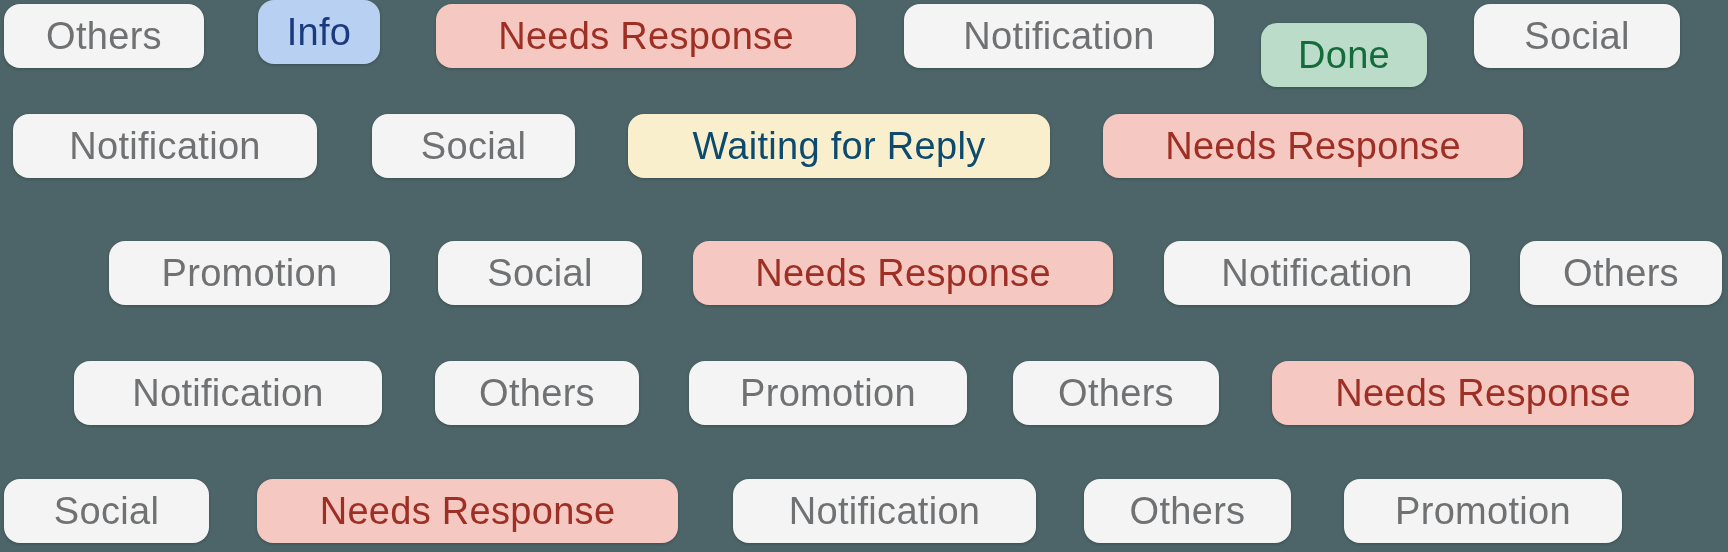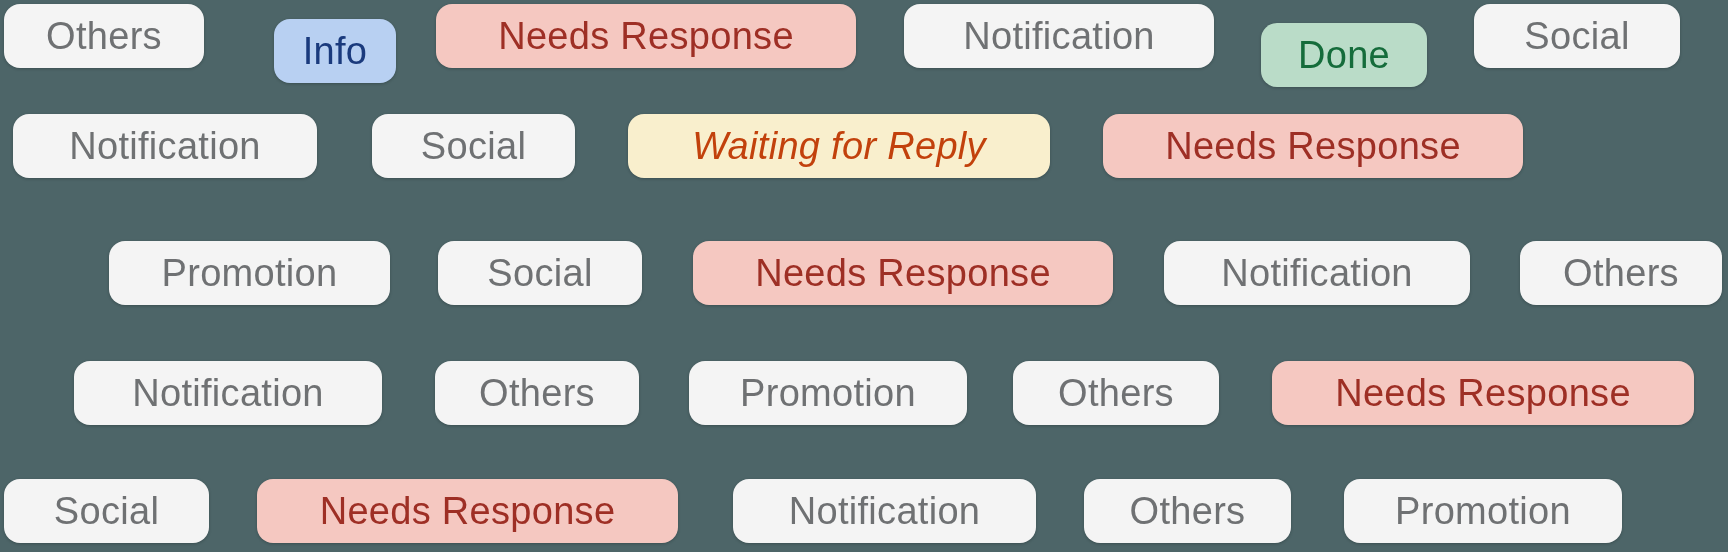--- a/index.html
+++ b/index.html
@@ -34,21 +34,21 @@
     user-select: none;
   }
 </style>
 </head>
 <body>
 
 <div id="canvas" style="background: rgb(77, 101, 104); width: 1728px; height: 552px;">
     <div class="tag-pill" style="left: 4px; top: 4px; width: 200px; background: rgb(244, 244, 244);">
       <span class="tag-label" style="color: rgb(111, 113, 115);">Others</span>
     </div>
-    <div class="tag-pill" style="left: 258px; top: 19px; width: 122px; background: rgb(184, 208, 242); margin-left: 16px;">
+    <div class="tag-pill" style="left: 258px; top: 0; width: 122px; background: rgb(184, 208, 242);">
       <span class="tag-label" style="color: rgb(26, 58, 125);">Info</span>
     </div>
     <div class="tag-pill" style="left: 436px; top: 4px; width: 420px; background: rgb(245, 200, 193);">
       <span class="tag-label" style="color: rgb(158, 47, 37);">Needs Response</span>
     </div>
     <div class="tag-pill" style="left: 904px; top: 4px; width: 310px; background: rgb(244, 244, 244);">
       <span class="tag-label" style="color: rgb(111, 113, 115);">Notification</span>
     </div>
     <div class="tag-pill" style="left: 1261px; top: 4px; width: 166px; background: rgb(186, 220, 200); margin-top: 19px;">
       <span class="tag-label" style="color: rgb(21, 108, 59);">Done</span>
@@ -56,21 +56,21 @@
     <div class="tag-pill" style="left: 1474px; top: 4px; width: 206px; background: rgb(244, 244, 244);">
       <span class="tag-label" style="color: rgb(111, 113, 115);">Social</span>
     </div>
     <div class="tag-pill" style="left: 13px; top: 114px; width: 304px; background: rgb(244, 244, 244);">
       <span class="tag-label" style="color: rgb(111, 113, 115);">Notification</span>
     </div>
     <div class="tag-pill" style="left: 372px; top: 114px; width: 203px; background: rgb(244, 244, 244);">
       <span class="tag-label" style="color: rgb(111, 113, 115);">Social</span>
     </div>
     <div class="tag-pill" style="left: 628px; top: 114px; width: 422px; background: rgb(249, 239, 205);">
-      <span class="tag-label" style="color: #c2410c; font-style: italic;">Waiting for Reply</span>
+      <span class="tag-label" style="color: #0c4a6e;">Waiting for Reply</span>
     </div>
     <div class="tag-pill" style="left: 1103px; top: 114px; width: 420px; background: rgb(245, 200, 193);">
       <span class="tag-label" style="color: rgb(158, 47, 37);">Needs Response</span>
     </div>
     <div class="tag-pill" style="left: 109px; top: 241px; width: 281px; background: rgb(244, 244, 244);">
       <span class="tag-label" style="color: rgb(111, 113, 115);">Promotion</span>
     </div>
     <div class="tag-pill" style="left: 438px; top: 241px; width: 204px; background: rgb(244, 244, 244);">
       <span class="tag-label" style="color: rgb(111, 113, 115);">Social</span>
     </div>

